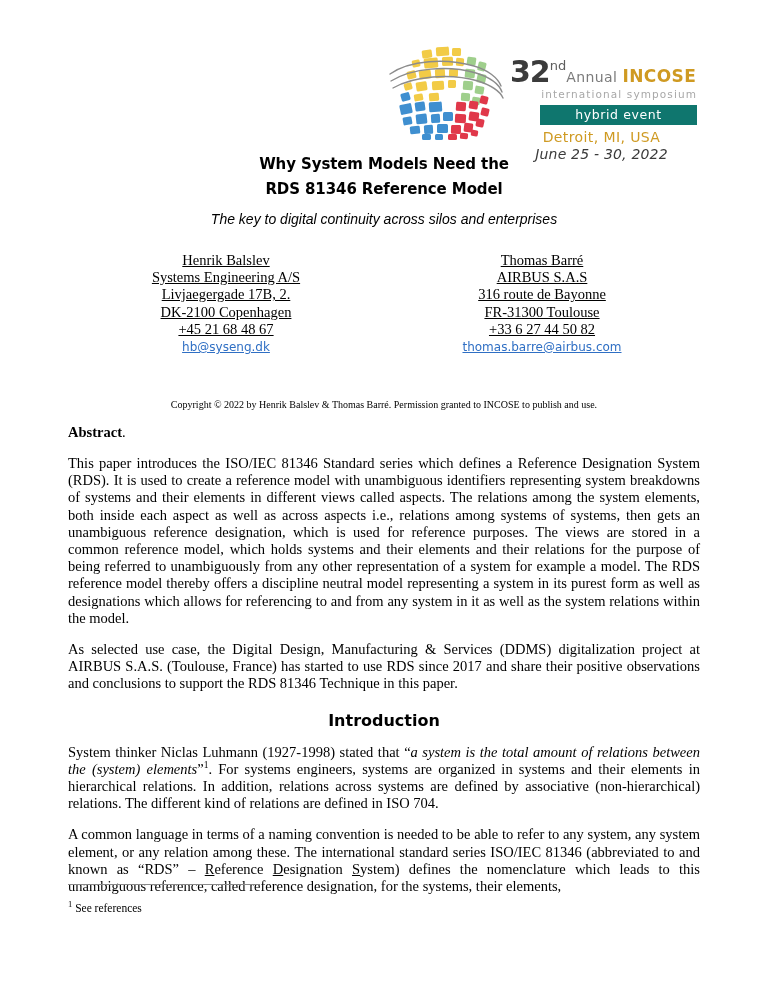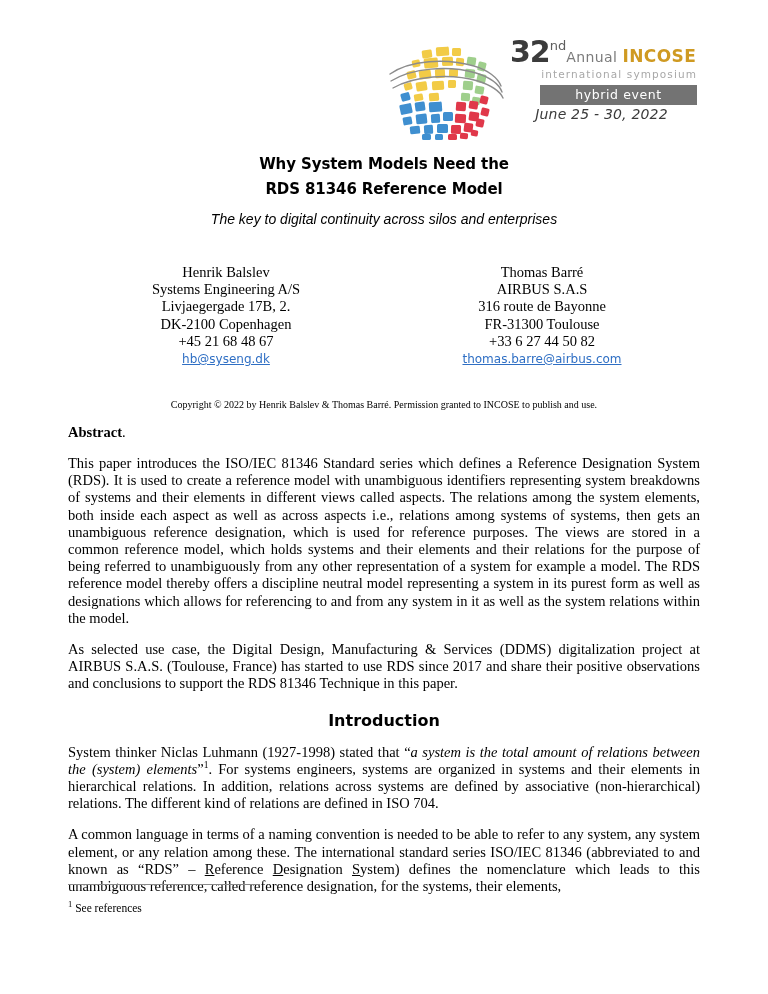--- a/index.html
+++ b/index.html
@@ -44,21 +44,21 @@
     position: absolute;
     left: 118px;
     top: 0;
     width: 194px;
     height: 112px;
     font-family: "DejaVu Sans", "Liberation Sans", sans-serif;
   }
   .line-32 {
     white-space: nowrap;
     line-height: 1;
-    margin-top: 1px;
+    margin-top: 21px;
     margin-left: 4px;
   }
   .num32 {
     font-size: 30px;
     font-weight: bold;
     color: #3b3b3b;
     letter-spacing: -1px;
   }
   .sup-nd {
     font-size: 13px;
@@ -82,21 +82,21 @@
     text-align: right;
     font-size: 10.5px;
     color: #a8a8a8;
     letter-spacing: 1.1px;
     margin-top: 1px;
     margin-right: 3px;
   }
   .hybrid {
     display: block;
     margin: 5px 3px 0 34px;
-    background: #737373;
+    background: #0f766e;
     color: #ffffff;
     text-align: center;
     font-size: 12.5px;
     letter-spacing: 0.6px;
     padding: 2px 0 3px 0;
   }
   .city {
     display: block;
     text-align: center;
     font-size: 14px;
@@ -136,24 +136,25 @@
     font-family: Liberation Sans, sans-serif;
     font-size: 14px;
     font-style: italic;
     margin: 8px 0 0 0;
     line-height: 18px;
   }
 
   
   .authors {
     position: absolute;
-    top: 264px;
+    top: 252px;
     left: 68px;
     width: 632px;
     display: flex;
+    text-decoration: underline;
   }
   .author-col {
     width: 50%;
     text-align: center;
     font-size: 14.5px;
     line-height: 17.2px;
   }
   .author-col .aline {
     display: block;
   }
@@ -324,20 +325,21 @@
         </g>
       </svg>
     </div>
 
     <div class="banner-text">
       <div class="line-32">
         <span class="num32">32</span><span class="sup-nd">nd</span><span class="annual">Annual</span> <span class="incose">INCOSE</span>
       </div>
       <span class="intl-symp">international symposium</span>
       <span class="hybrid">hybrid event</span>
+      <span class="city">Detroit, MI, USA</span>
       <span class="dates">June 25 - 30, 2022</span>
     </div>
   </div>
 
   <div class="title-block">
     <h1 class="doc-title">
       <span>Why System Models Need the</span><br>
       <span>RDS 81346 Reference Model</span>
     </h1>
     <p class="doc-subtitle">The key to digital continuity across silos and enterprises</p>

